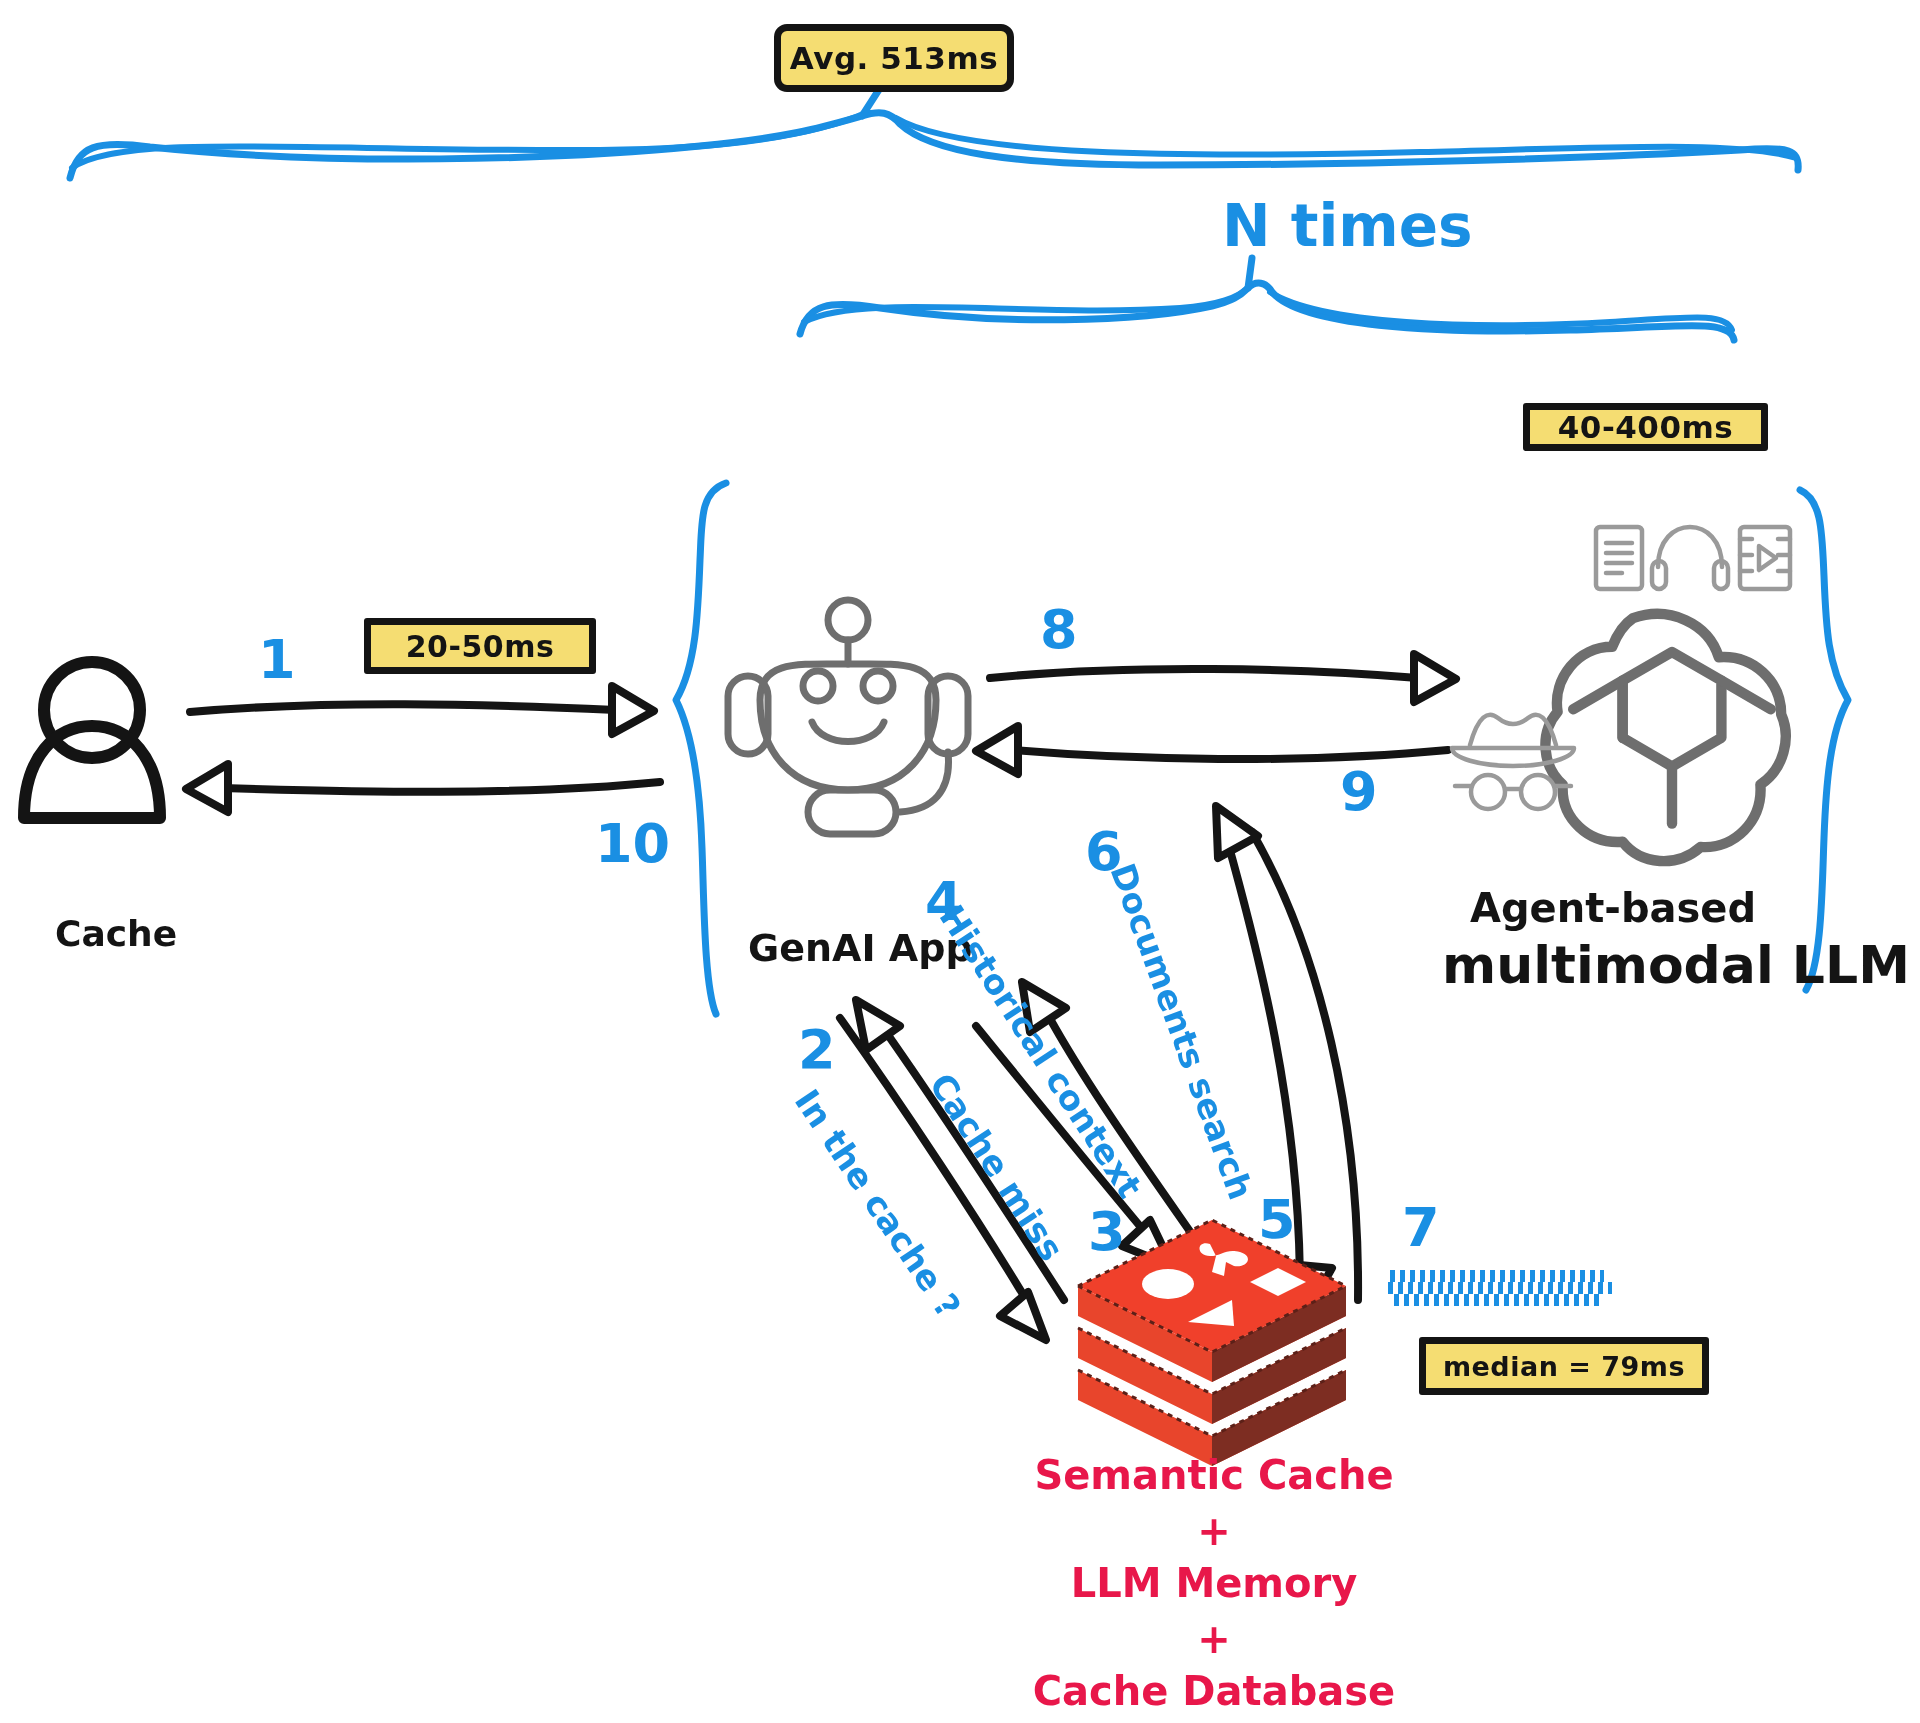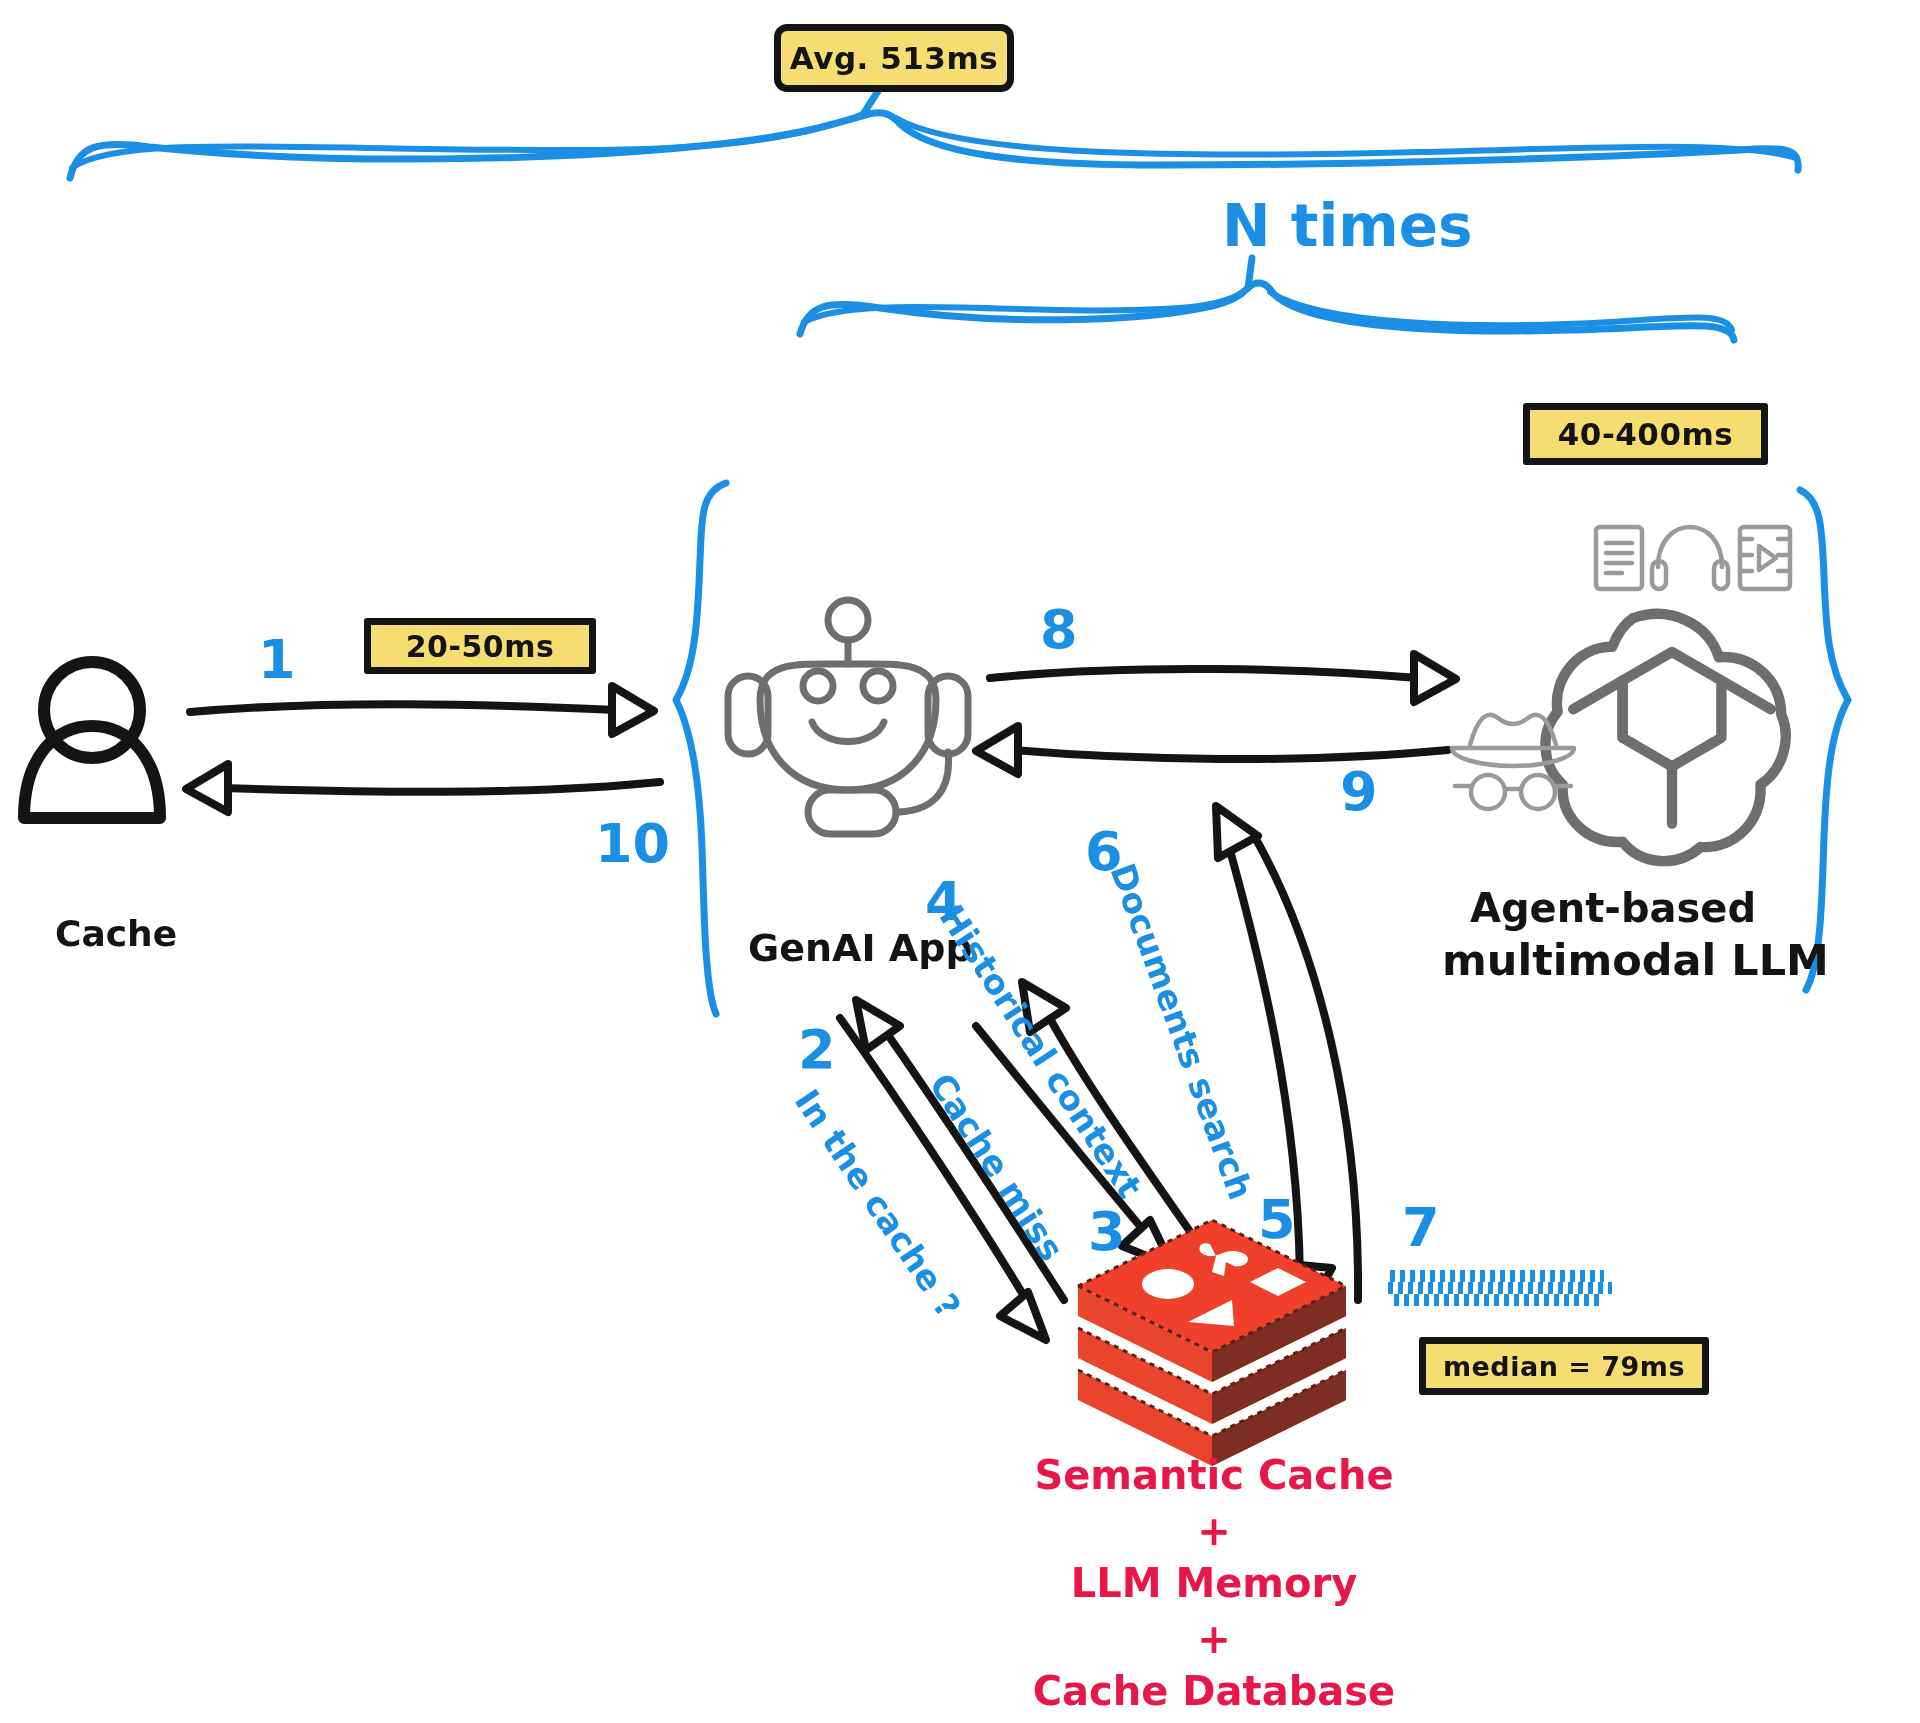--- a/index.html
+++ b/index.html
@@ -235,21 +235,21 @@
         <path d="M1078 1370 L 1212 1436 L 1346 1370"></path>
       </g>
     </g>
   </svg>
 
   <div class="chip" style="left:774px;top:24px;width:240px;height:68px;font-size:31px;border-radius:13px;">
     <div class="halo"></div>
       <span>Avg. 513ms</span>
   </div>
 
-  <div class="chip" style="left:1523px;top:403px;width:245px;height:62px;font-size:31px;text-align:right;">
+  <div class="chip" style="left:1523px;top:403px;width:245px;height:48px;font-size:31px;text-align:right;">
     <div class="halo"></div>
       <span>40-400ms</span>
   </div>
 
 
   <div class="chip" style="left:364px;top:618px;width:232px;height:56px;font-size:30px;">
     <div class="halo"></div>
       <span>20-50ms</span>
   </div>
 
@@ -258,21 +258,21 @@
       <span>median = 79ms</span>
   </div>
 
   <div class="lbl hand-blue" style="left:1222px;top:192px;font-size:58px;">N times</div>
 
   <div class="lbl hand-black" style="left:55px;top:913px;font-size:36px;">Cache</div>
 
   <div class="lbl hand-black" style="left:728px;top:926px;font-size:38px;margin-left:20px;">GenAI App</div>
 
   <div class="lbl hand-black" style="left:1470px;top:885px;font-size:40px;">Agent-based</div>
-  <div class="lbl hand-black" style="left:1442px;top:935px;font-size:43px;">multimodal LLM</div>
+  <div class="lbl hand-black" style="left:1442px;top:935px;font-size:52px;">multimodal LLM</div>
 
   <div class="lbl hand-red" style="left:1024px;top:1452px;width:380px;font-size:40px;">Semantic Cache</div>
   <div class="lbl hand-red" style="left:1024px;top:1508px;width:380px;font-size:40px;">+</div>
   <div class="lbl hand-red" style="left:1024px;top:1560px;width:380px;font-size:40px;">LLM Memory</div>
   <div class="lbl hand-red" style="left:1024px;top:1616px;width:380px;font-size:40px;">+</div>
   <div class="lbl hand-red" style="left:1024px;top:1668px;width:380px;font-size:40px;">Cache Database</div>
 
   <div class="lbl num" style="left:258px;top:628px;">1</div>
   <div class="lbl num" style="left:798px;top:1018px;">2</div>
   <div class="lbl num" style="left:1088px;top:1200px;">3</div>

